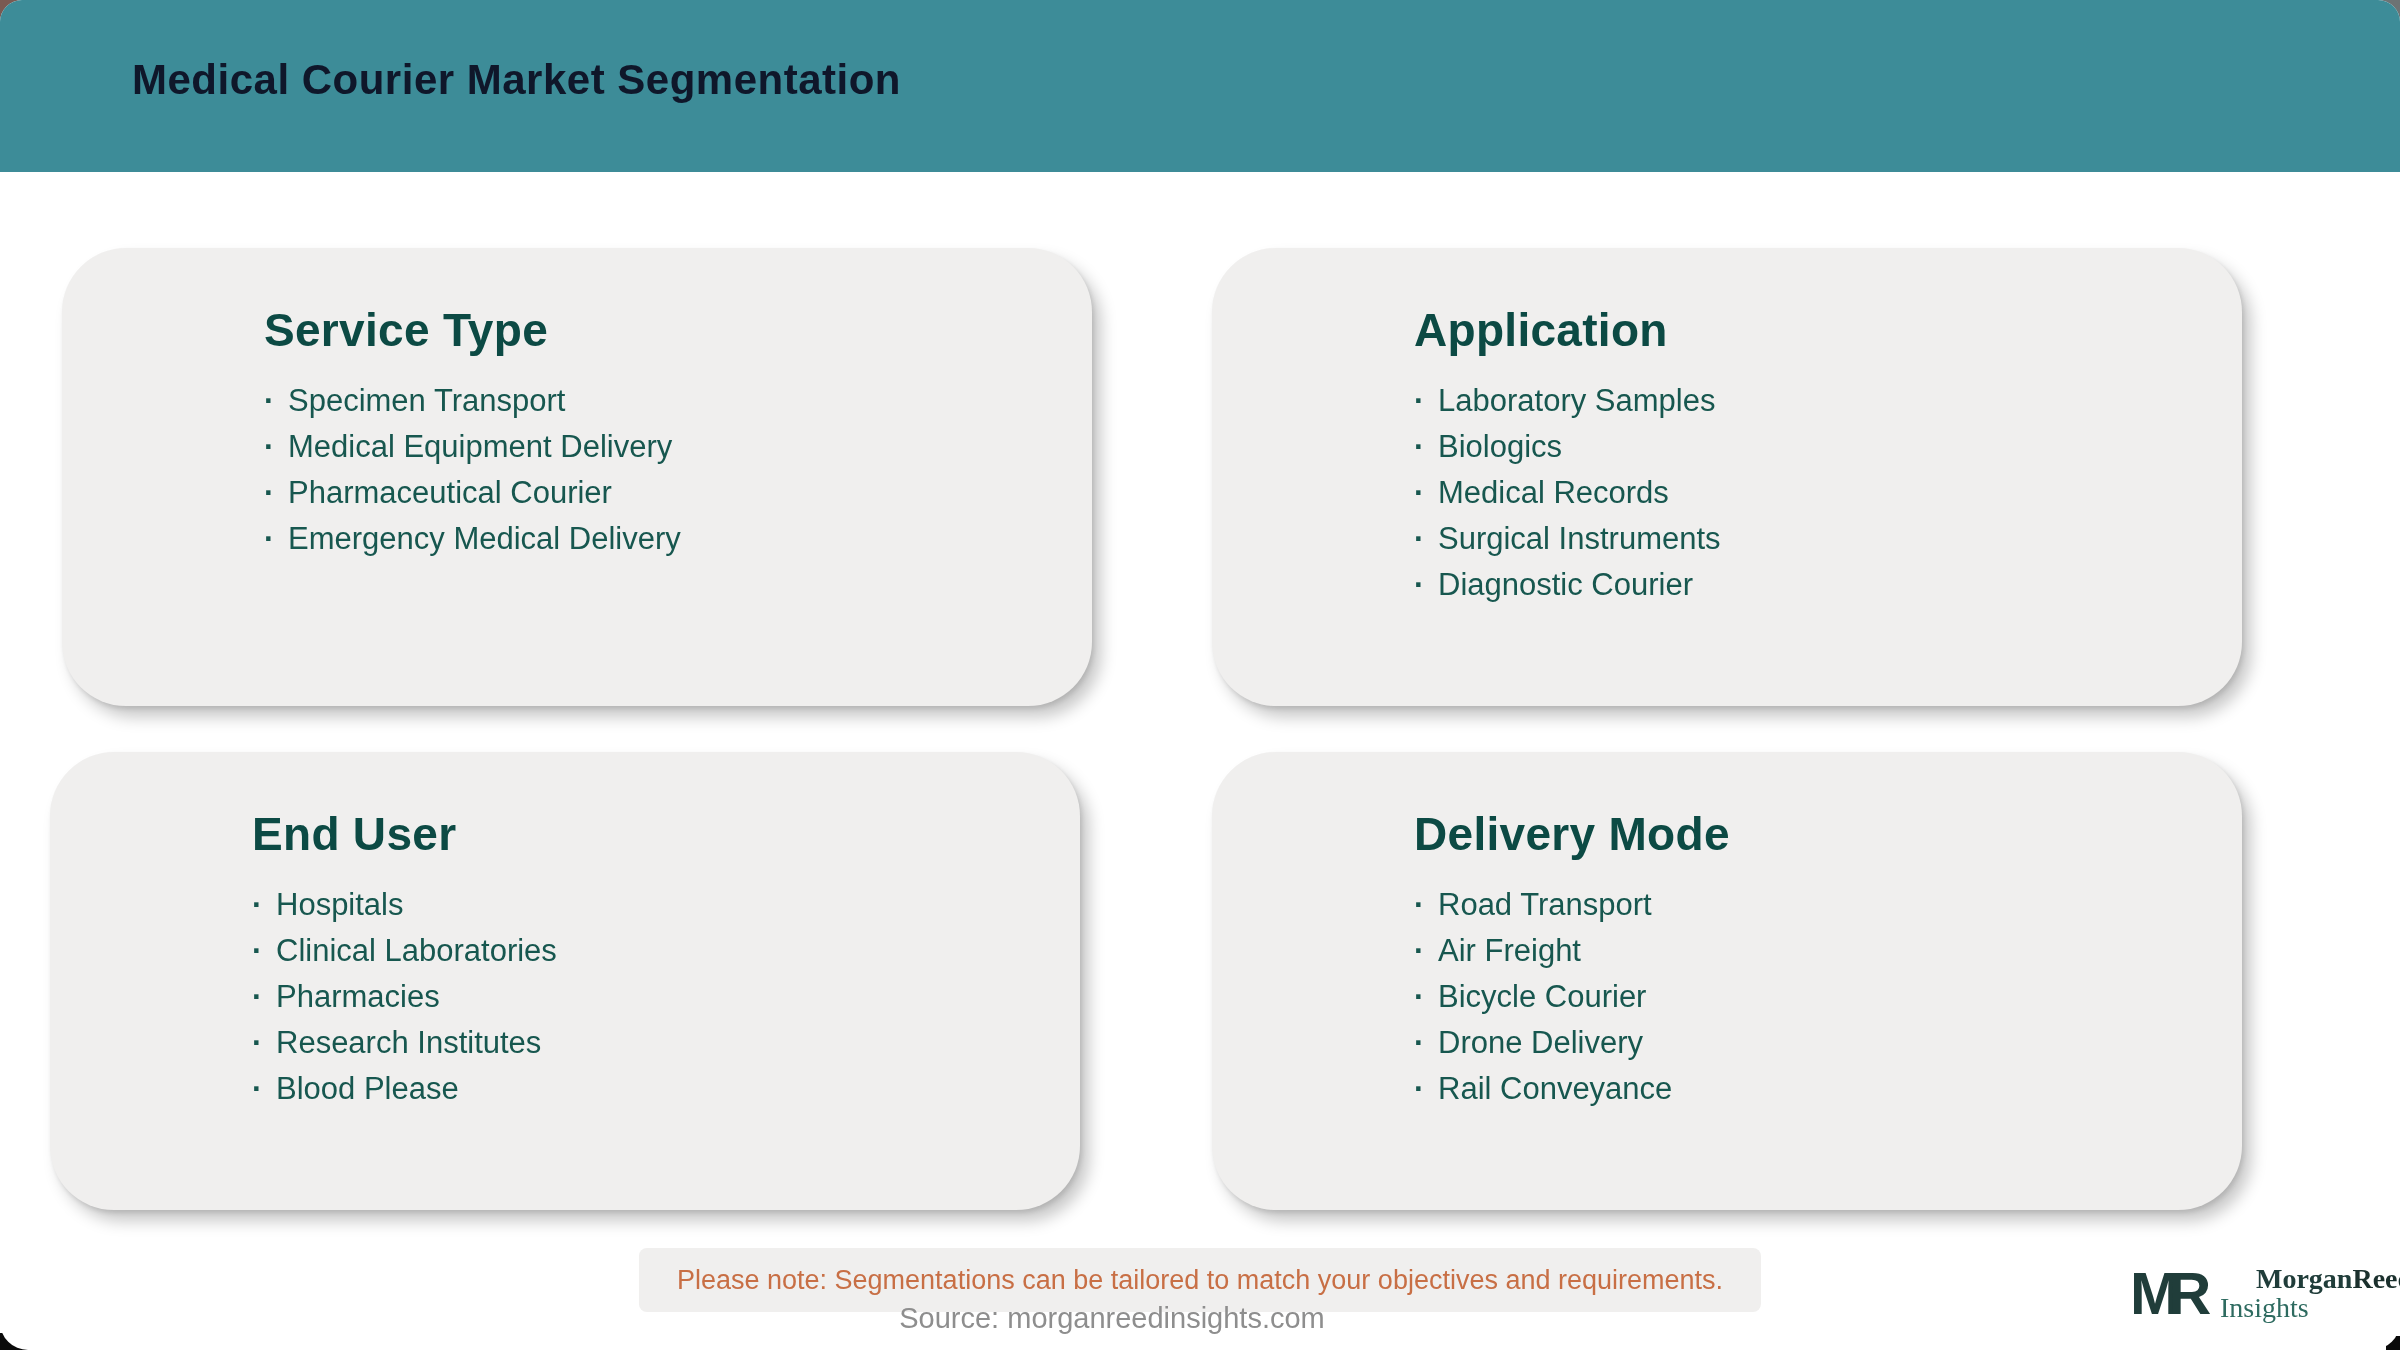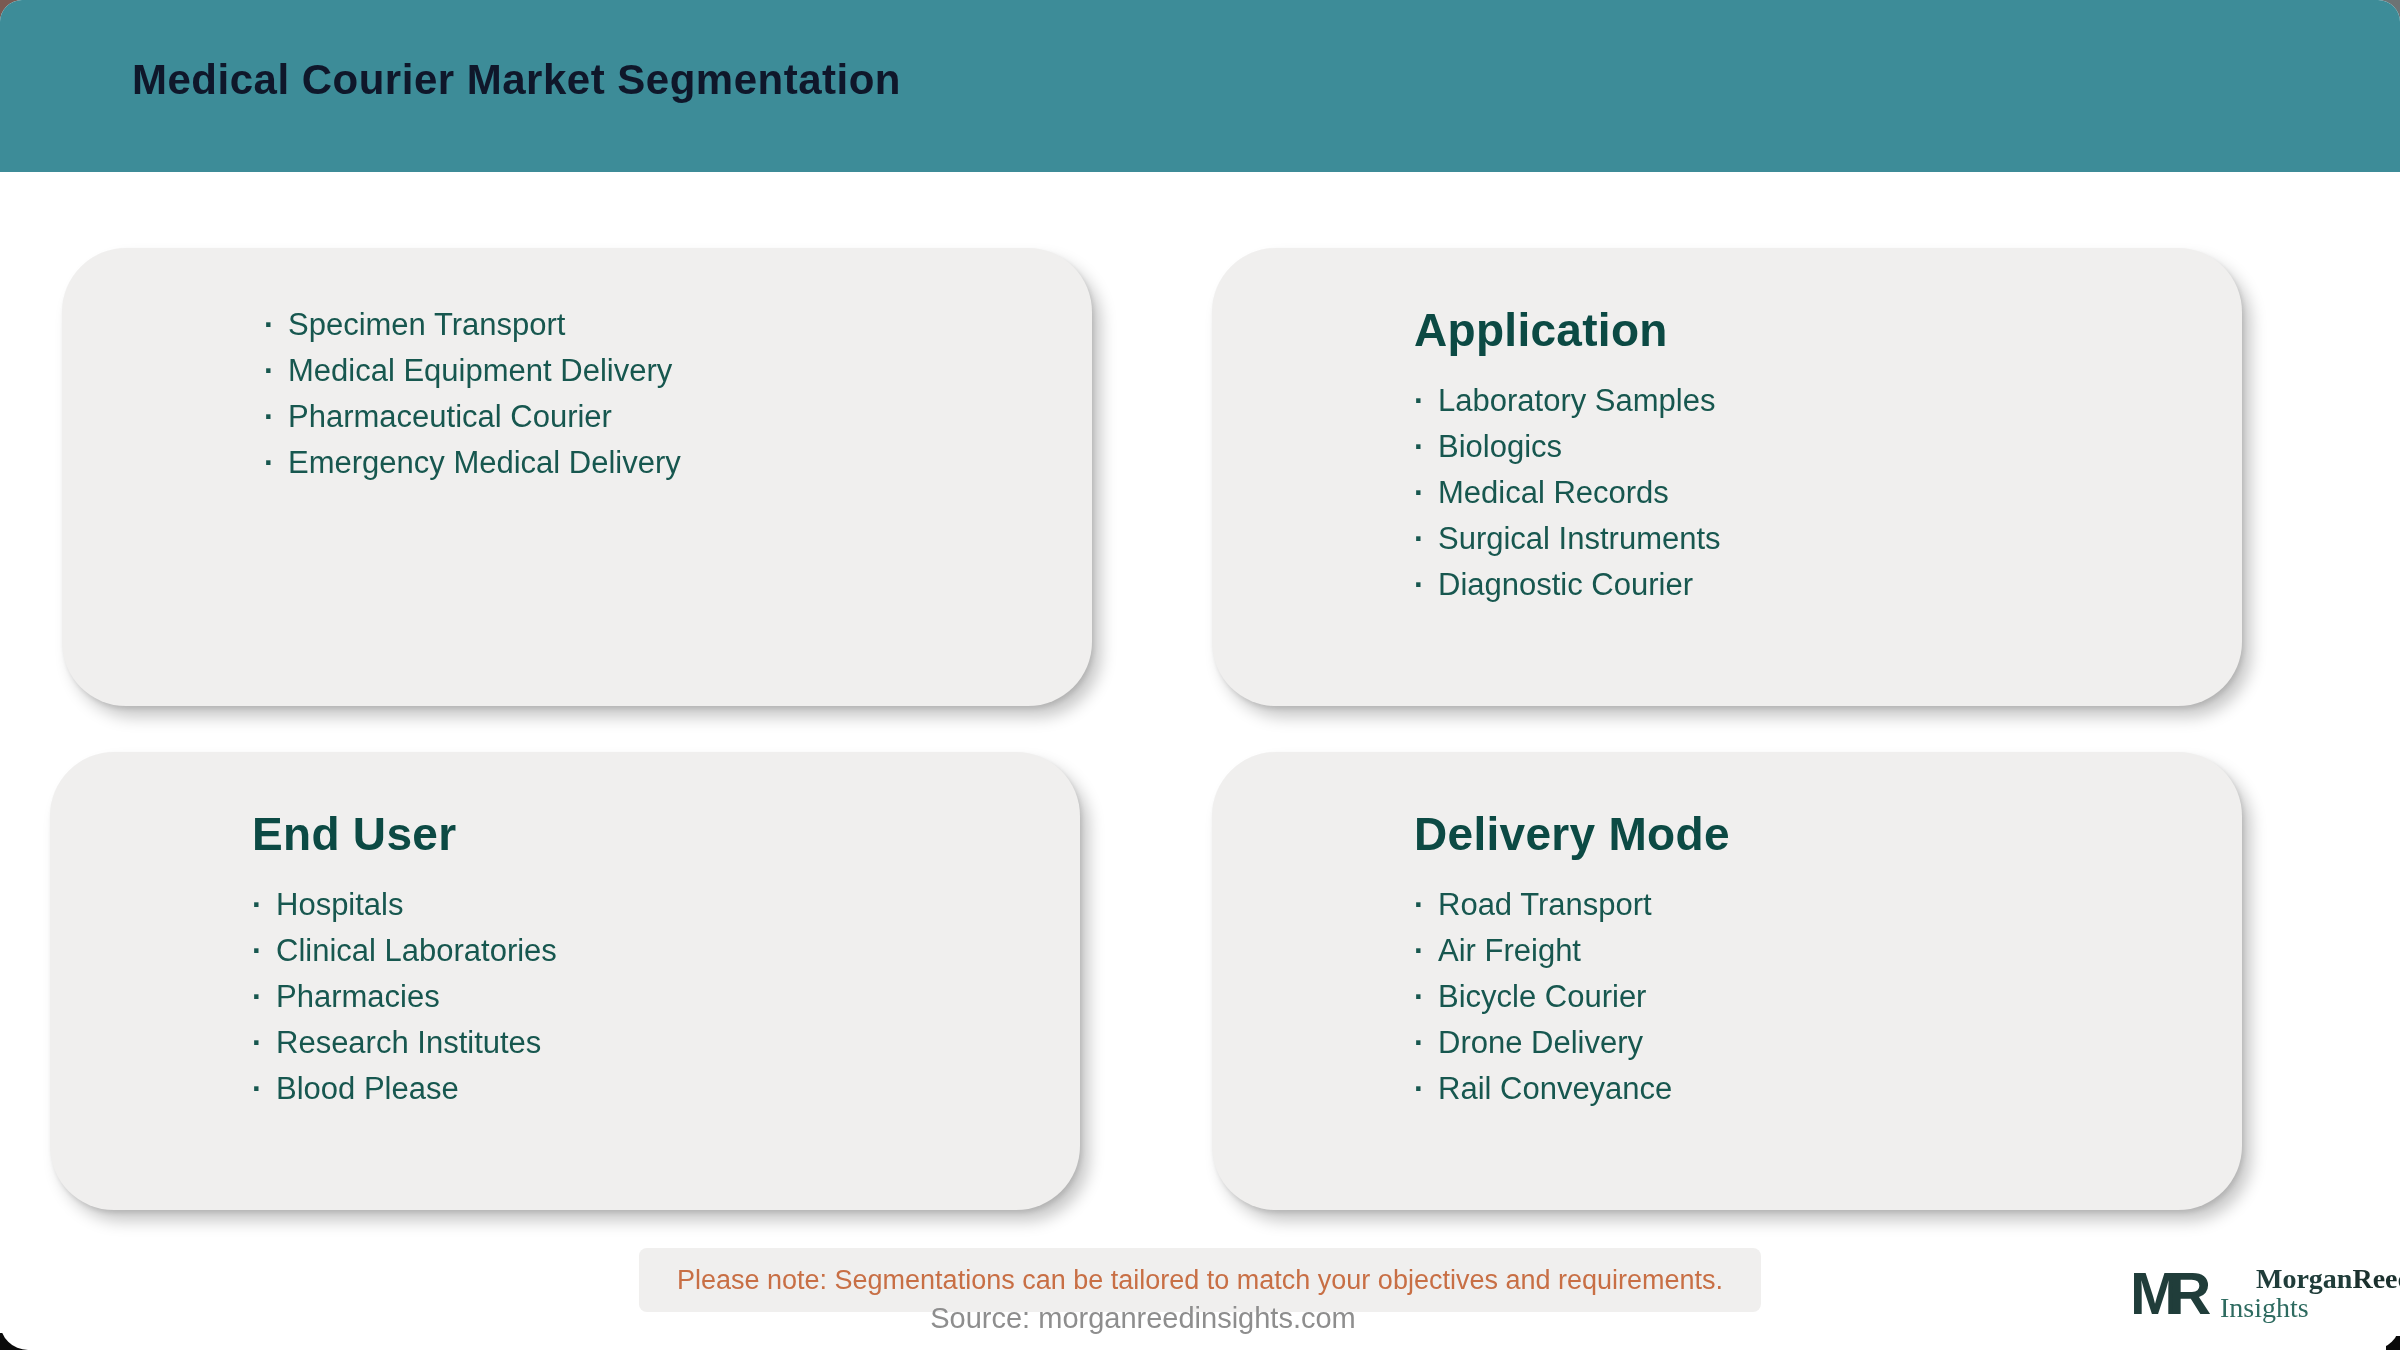--- a/index.html
+++ b/index.html
@@ -93,21 +93,21 @@
     display: flex; align-items: center;
     white-space: nowrap;
   }
   .note-pill span {
     font-size: 27px;
     color: #c86f45;
   }
 
   .source-line {
     position: absolute;
-    left: 1143px; top: 1302px;
+    left: 1112px; top: 1302px;
     transform: translateX(-50%);
     font-size: 29px;
     color: #8e8e8e;
     white-space: nowrap;
   }
 
   .logo {
     position: absolute;
     left: 2132px; top: 1264px;
     display: flex; align-items: center;
@@ -139,20 +139,21 @@
   <div class="corner bl"></div>
   <div class="corner br"></div>
 
   <div class="slide">
 
     <div class="header">
       <h1>Medical Courier Market Segmentation</h1>
     </div>
 
     <div class="card pos-0">
+      <h2>Service Type</h2>
       <ul>
           <li>
             <span class="bullet">·</span>
             <span>Specimen Transport</span>
           </li>
           <li>
             <span class="bullet">·</span>
             <span>Medical Equipment Delivery</span>
           </li>
           <li>

